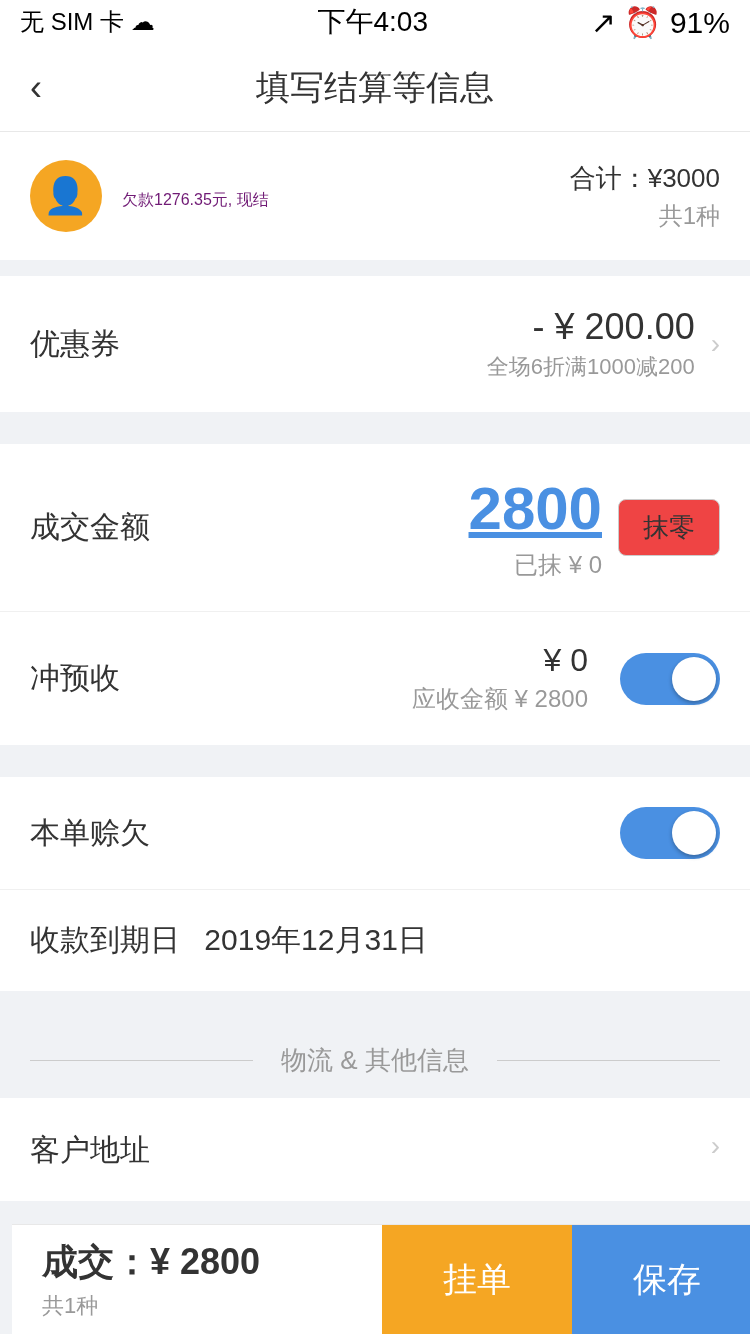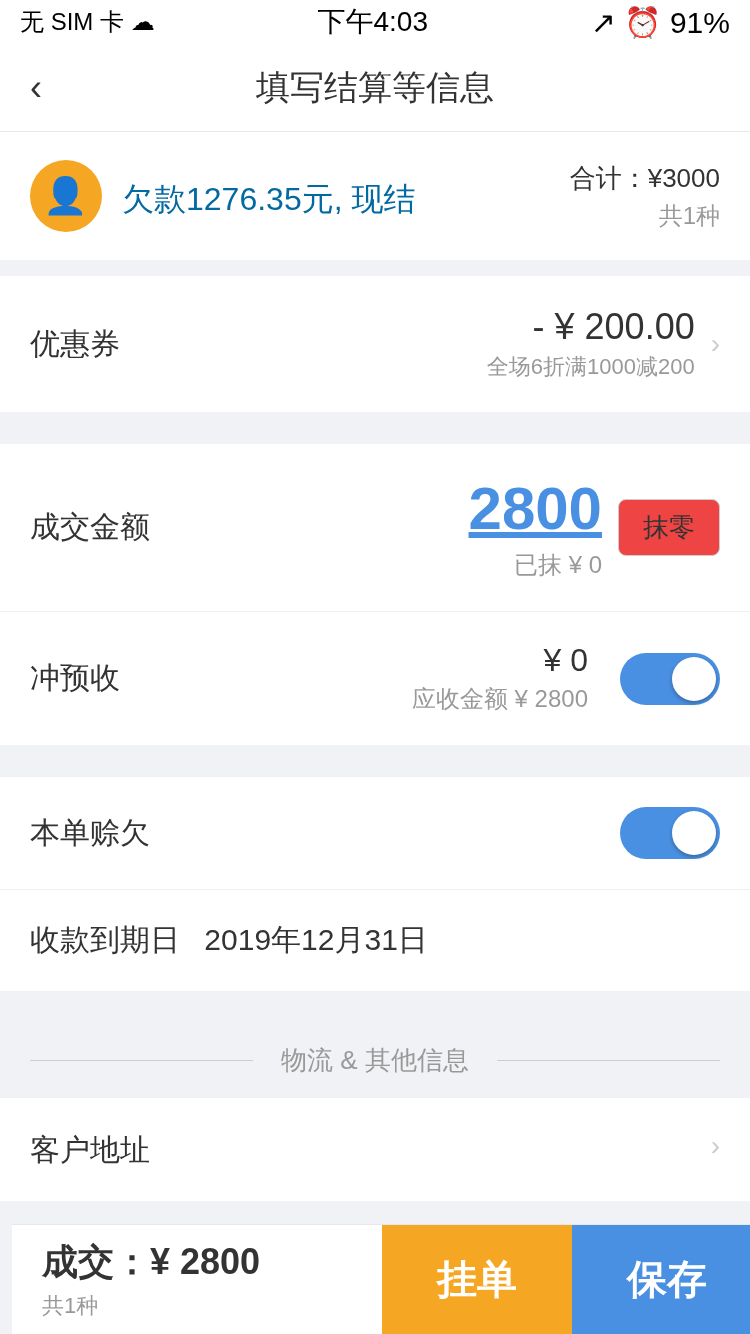--- a/index.html
+++ b/index.html
@@ -78,21 +78,21 @@
       background: #f5a623;
       display: flex;
       align-items: center;
       justify-content: center;
       font-size: 36px;
       color: #fff;
       flex-shrink: 0;
     }
     .customer-info {}
     .customer-phone { font-size: 32px; font-weight: 500; color: #333; }
-    .customer-debt { font-size: 32px; color: #0369a1; margin-top: 8px; }
+    .customer-debt { font-size: 16px; color: #701a75; margin-top: 8px; }
     .customer-right { text-align: right; }
     .total-label { font-size: 26px; color: #333; }
     .total-count { font-size: 24px; color: #999; margin-top: 4px; }
 
     
     .section {
       background: #fff;
       margin-bottom: 16px;
     }
     .section-row {
@@ -204,23 +204,23 @@
     }
     .bottom-deal { font-size: 28px; color: #333; }
     .bottom-deal span { font-size: 36px; font-weight: 600; color: #333; }
     .bottom-count { font-size: 22px; color: #999; margin-top: 4px; }
     .bottom-btn {
       width: 190px;
       height: 110px;
       display: flex;
       align-items: center;
       justify-content: center;
-      font-size: 40px;
+      font-size: 34px;
       color: #fff;
-      font-weight: 700;
+      font-weight: 400;
       cursor: pointer;
     }
     .btn-pending { background: #f5a623; }
     .btn-save { background: #4a90e2; }
   </style>
 </head>
 <body>
 
 <div class="status-bar">
   <div class="status-left">

